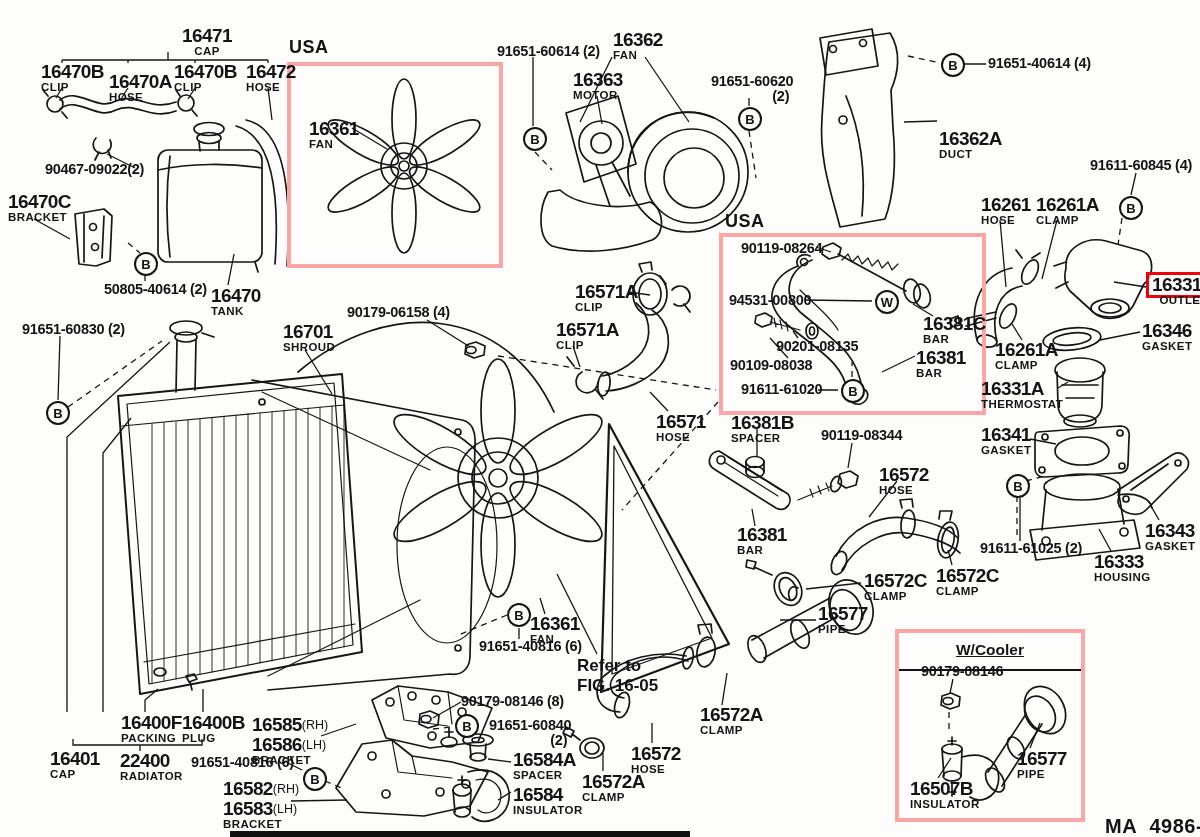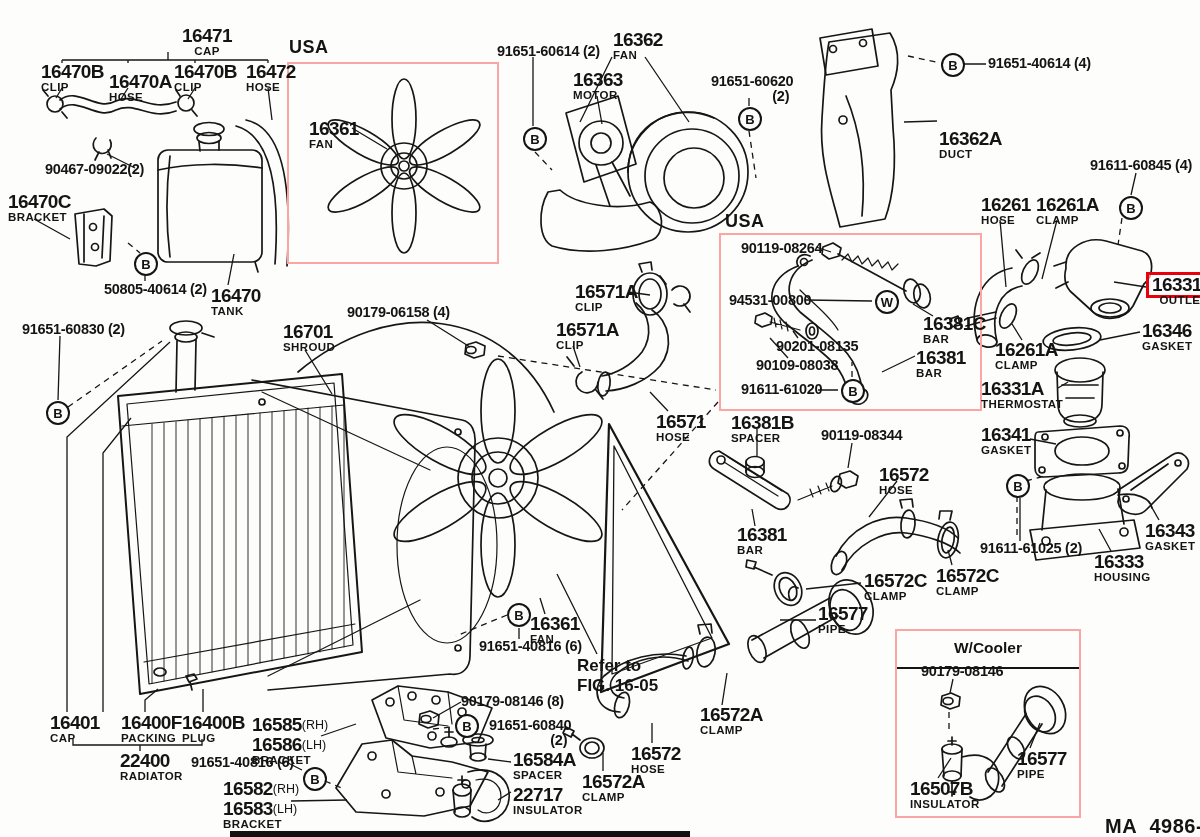--- a/index.html
+++ b/index.html
@@ -10,21 +10,21 @@
   .big{font-weight:700;font-size:19px;letter-spacing:-0.6px;}
   .code{font-weight:700;font-size:14.5px;letter-spacing:-0.3px;}
   .pd{font-weight:700;font-size:11.5px;letter-spacing:0.4px;}
   .rh{font-weight:400;font-size:12.5px;vertical-align:2px;}
   .qtyline{text-align:right;padding-right:4px;}
   .ctr{text-align:center;margin-left:38px;}
   .hlbox{display:inline-block;border:3px solid #e8000d;padding:0 3px;background:rgba(255,255,255,.6);}
   .mk{position:absolute;width:20px;height:20px;border:2.3px solid #141414;border-radius:50%;
       display:flex;align-items:center;justify-content:center;font-weight:700;font-size:13px;
       background:#fdfdfc;z-index:3;}
-  .region{position:absolute;border:2px solid #fca5a5;z-index:1;}
+  .region{position:absolute;border:4px solid #fca5a5;z-index:1;text-decoration:underline;}
   .usa{font-weight:700;font-size:18px;letter-spacing:0.5px;}
   .wct{height:28px;border-bottom:2px solid #141414;text-align:center;
        font-weight:700;font-size:15.5px;padding-top:8px;}
   .note{font-weight:700;font-size:17px;line-height:1.15;}
   .footer{font-weight:700;font-size:20px;letter-spacing:0.5px;word-spacing:7px;}
   .blackbar{position:absolute;background:#111;z-index:2;}
 </style>
 </head>
 <body>
 
@@ -390,21 +390,21 @@
 </div>
 <div class="lbl" style="left:741px;top:241px">
   <div class="code">90119-08264</div>
 </div>
 <div class="lbl" style="left:729px;top:293px">
   <div class="code">94531-00800</div>
 </div>
 <div class="lbl" style="left:776px;top:339px">
   <div class="code">90201-08135</div>
 </div>
-<div class="lbl" style="left:756px;top:358px">
+<div class="lbl" style="left:730px;top:358px">
   <div class="code">90109-08038</div>
 </div>
 <div class="lbl" style="left:741px;top:382px">
   <div class="code">91611-61020</div>
 </div>
 <div class="lbl" style="left:923px;top:314px">
   <div class="big">16381C</div>
   <div class="pd">BAR</div>
 </div>
 <div class="lbl" style="left:916px;top:348px">
@@ -479,21 +479,21 @@
   <div class="big">16577</div>
   <div class="pd">PIPE</div>
 </div>
 <div class="lbl" style="left:461px;top:694px">
   <div class="code">90179-08146 (8)</div>
 </div>
 <div class="lbl" style="left:489px;top:718px">
   <div class="code">91651-60840</div>
   <div class="code qtyline">(2)</div>
 </div>
-<div class="lbl" style="left:50px;top:713px">
+<div class="lbl" style="left:50px;top:749px">
   <div class="big">16401</div>
   <div class="pd">CAP</div>
 </div>
 <div class="lbl" style="left:121px;top:713px">
   <div class="big">16400F</div>
   <div class="pd">PACKING</div>
 </div>
 <div class="lbl" style="left:182px;top:713px">
   <div class="big">16400B</div>
   <div class="pd">PLUG</div>
@@ -513,21 +513,21 @@
 <div class="lbl" style="left:223px;top:779px">
   <div><span class="big">16582</span><span class="rh">(RH)</span></div>
   <div><span class="big">16583</span><span class="rh">(LH)</span></div>
   <div class="pd">BRACKET</div>
 </div>
 <div class="lbl" style="left:513px;top:750px">
   <div class="big">16584A</div>
   <div class="pd">SPACER</div>
 </div>
 <div class="lbl" style="left:513px;top:785px">
-  <div class="big">22717</div>
+  <div class="big">16584</div>
   <div class="pd">INSULATOR</div>
 </div>
 <div class="lbl" style="left:700px;top:705px">
   <div class="big">16572A</div>
   <div class="pd">CLAMP</div>
 </div>
 <div class="lbl" style="left:631px;top:744px">
   <div class="big">16572</div>
   <div class="pd">HOSE</div>
 </div>

